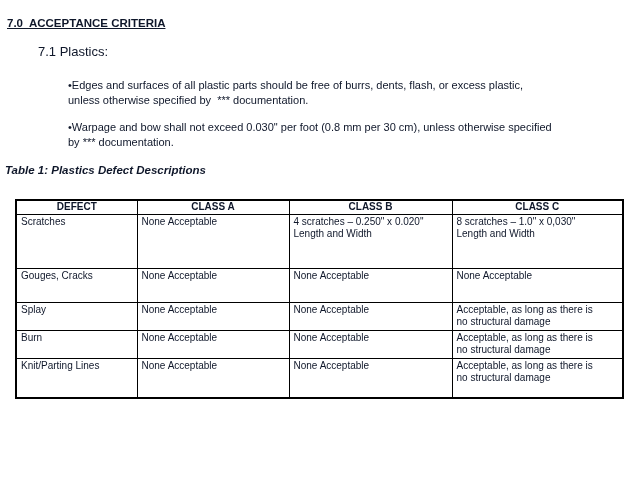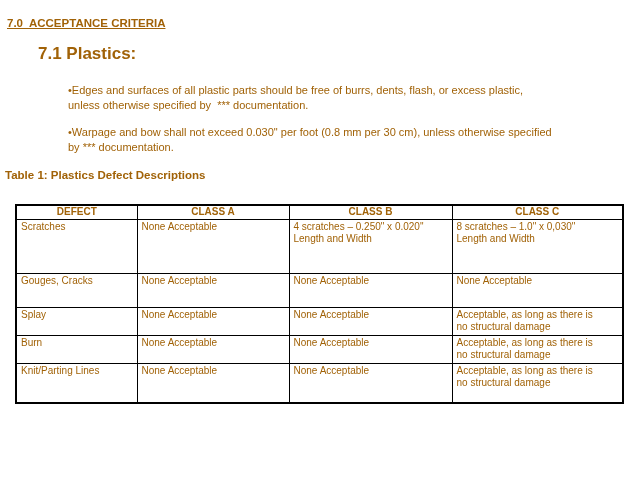--- a/index.html
+++ b/index.html
@@ -2,50 +2,51 @@
 <html><head>
 <meta charset="utf-8">
 <style>
   * { margin: 0; padding: 0; box-sizing: border-box; }
   html, body { background: #ffffff; }
   .page {
     position: relative;
     width: 638px;
     height: 478px;
     background: #ffffff;
-    color: #a16207;
+    color: #0f172a;
     font-family: "Liberation Sans", sans-serif;
     overflow: hidden;
   }
   .prewrap { white-space: pre-wrap; }
   .h-main {
     margin: 17px 0 0 7px;
     font-size: 11.5px;
     font-weight: bold;
     text-decoration: underline;
     white-space: pre;
   }
   .h-sub {
     margin: 15px 0 0 38px;
-    font-size: 17px;
-    font-weight: bold;
+    font-size: 13px;
+    font-weight: normal;
   }
   .bullet {
     margin-left: 68px;
     font-size: 11px;
     line-height: 15px;
     width: 556px;
   }
   .bullet-1 { margin-top: 19px; }
   .bullet-2 { margin-top: 12px; }
   .bullet .line { display: block; }
   .caption {
     margin: 14px 0 0 5px;
     font-size: 11.5px;
     font-weight: bold;
+    font-style: italic;
   }
   table.defects {
     margin: 23px 0 0 15px;
     width: 607px;
     border-collapse: collapse;
     table-layout: fixed;
     font-size: 10px;
     line-height: 12.5px;
     border: 2px solid #000000;
   }

